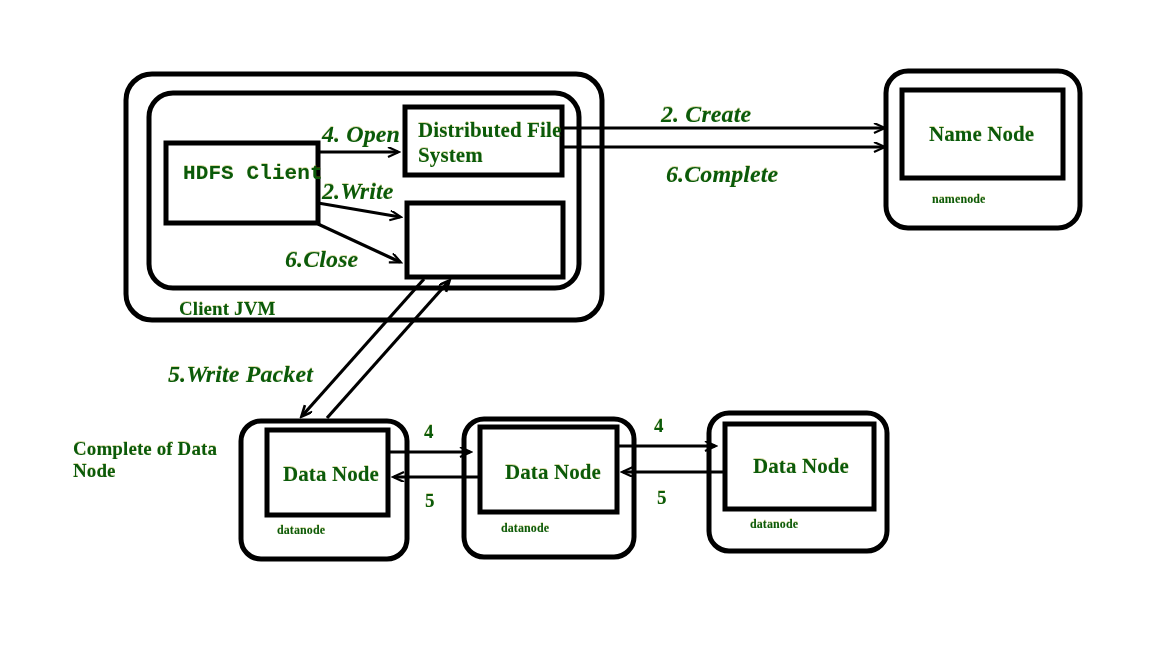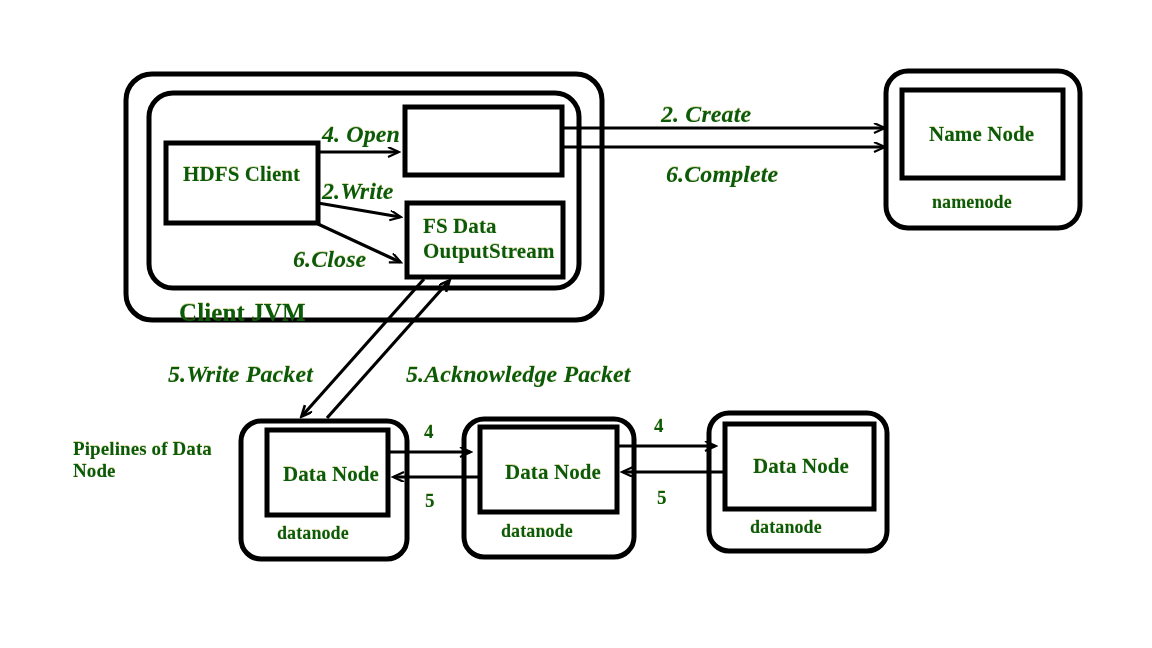--- a/index.html
+++ b/index.html
@@ -28,24 +28,24 @@
     position: absolute;
     color: #0a5a0a;
     font-weight: bold;
     font-family: "Liberation Serif", "DejaVu Serif", serif;
     line-height: 1.18;
     white-space: pre-line;
     letter-spacing: 0.1px;
     text-shadow: 0 -1px 0 rgba(150,150,0,0.35);
   }
   .node-title { font-size: 21px; }
-  .node-sub   { font-size: 18px; }
+  .node-sub   { font-size: 12px; }
   .flow-lbl   { font-size: 24px; font-style: italic; }
   .num-lbl    { font-size: 19px; }
-  .grp-lbl    { font-size: 25px; }
+  .grp-lbl    { font-size: 19px; }
   .side-lbl   { font-size: 19px; }
 </style>
 </head>
 <body>
 
 <div id="canvas">
 
   <svg viewBox="0 0 1152 648">
     <defs>
       <marker id="arrowOpen" markerWidth="14" markerHeight="14" refX="11" refY="5" orient="auto" markerUnits="userSpaceOnUse">
@@ -144,44 +144,43 @@
       <path d="M617,446 L715,446" fill="none" stroke="#000" stroke-width="3.2" marker-end="url(#arrowOpen)"></path>
     </g>
 
     <g>
       <path d="M724,472 L623,472" fill="none" stroke="#000" stroke-width="3.2" marker-end="url(#arrowOpen)"></path>
     </g>
   </svg>
 
   <div class="lbl grp-lbl" style="left:179px; top:298px;">Client JVM</div>
 
-  <div class="lbl node-title" style="left:183px; top:162px;">HDFS Client</div>
+  <div class="lbl node-title" style="left:183px; top:162px;font-family:Liberation Mono, monospace;">HDFS Client</div>
 
+  <div class="lbl node-title" style="left:418px; top:118px; width:150px;">Distributed File
+System</div>
 
-  <div class="lbl node-title" style="left:423px; top:214px; width:150px;">FS Data
-OutputStream</div>
 
   <div class="lbl node-title" style="left:929px; top:122px;text-align:right;">Name Node</div>
   <div class="lbl node-sub" style="left:932px; top:192px;">namenode</div>
 
   <div class="lbl flow-lbl" style="left:322px; top:120px;">4. Open</div>
 
   <div class="lbl flow-lbl" style="left:322px; top:177px;">2.Write</div>
 
-  <div class="lbl flow-lbl" style="left:293px; top:245px;">6.Close</div>
+  <div class="lbl flow-lbl" style="left:285px; top:245px;">6.Close</div>
 
   <div class="lbl flow-lbl" style="left:661px; top:100px;">2. Create</div>
 
   <div class="lbl flow-lbl" style="left:666px; top:160px;">6.Complete</div>
 
   <div class="lbl flow-lbl" style="left:168px; top:360px;">5.Write Packet</div>
 
-  <div class="lbl flow-lbl" style="left:406px; top:360px;">5.Acknowledge Packet</div>
 
-  <div class="lbl side-lbl" style="left:73px; top:438px; width:175px;">Pipelines of Data
+  <div class="lbl side-lbl" style="left:73px; top:438px; width:175px;">Complete of Data
 Node</div>
 
   <div class="lbl node-title" style="left:283px; top:462px;">Data Node</div>
   <div class="lbl node-sub" style="left:277px; top:523px;">datanode</div>
 
   <div class="lbl node-title" style="left:505px; top:460px;">Data Node</div>
   <div class="lbl node-sub" style="left:501px; top:521px;">datanode</div>
 
   <div class="lbl node-title" style="left:753px; top:454px;">Data Node</div>
   <div class="lbl node-sub" style="left:750px; top:517px;">datanode</div>

